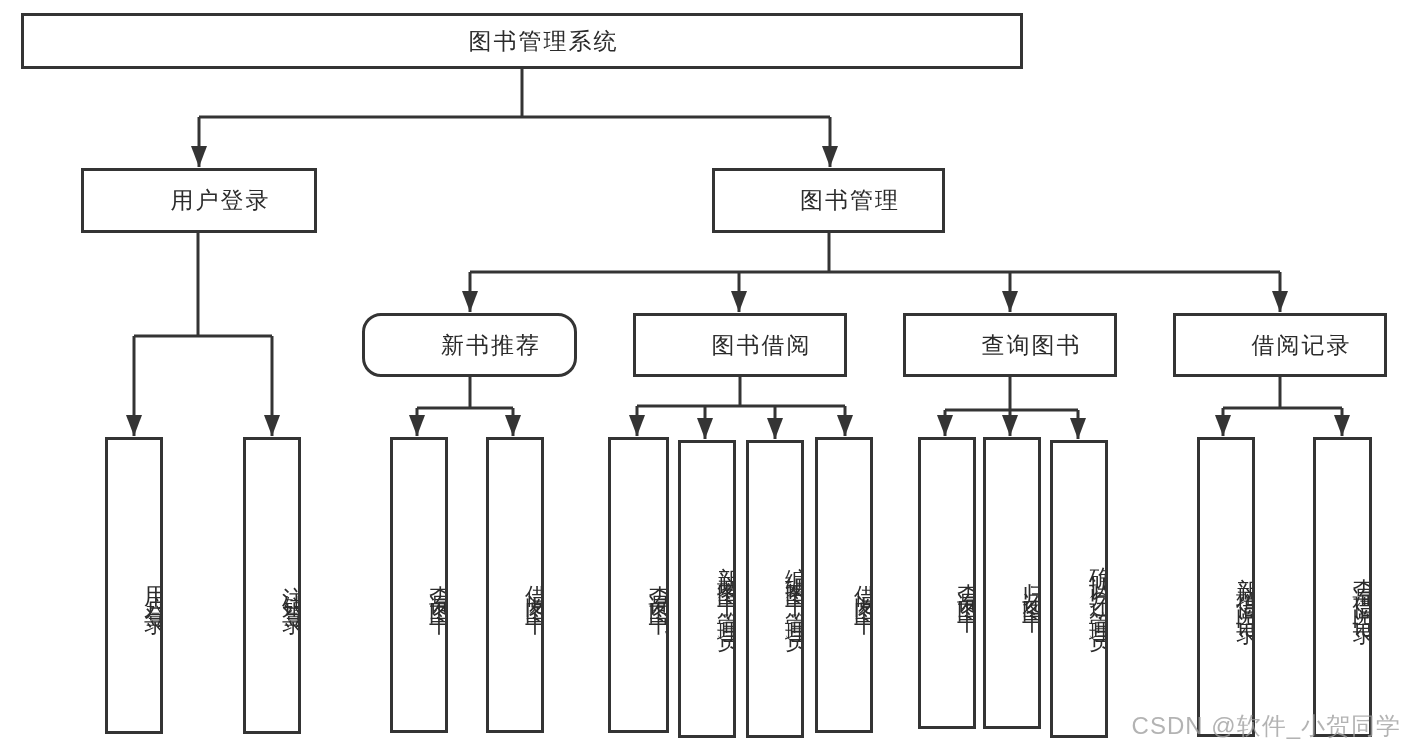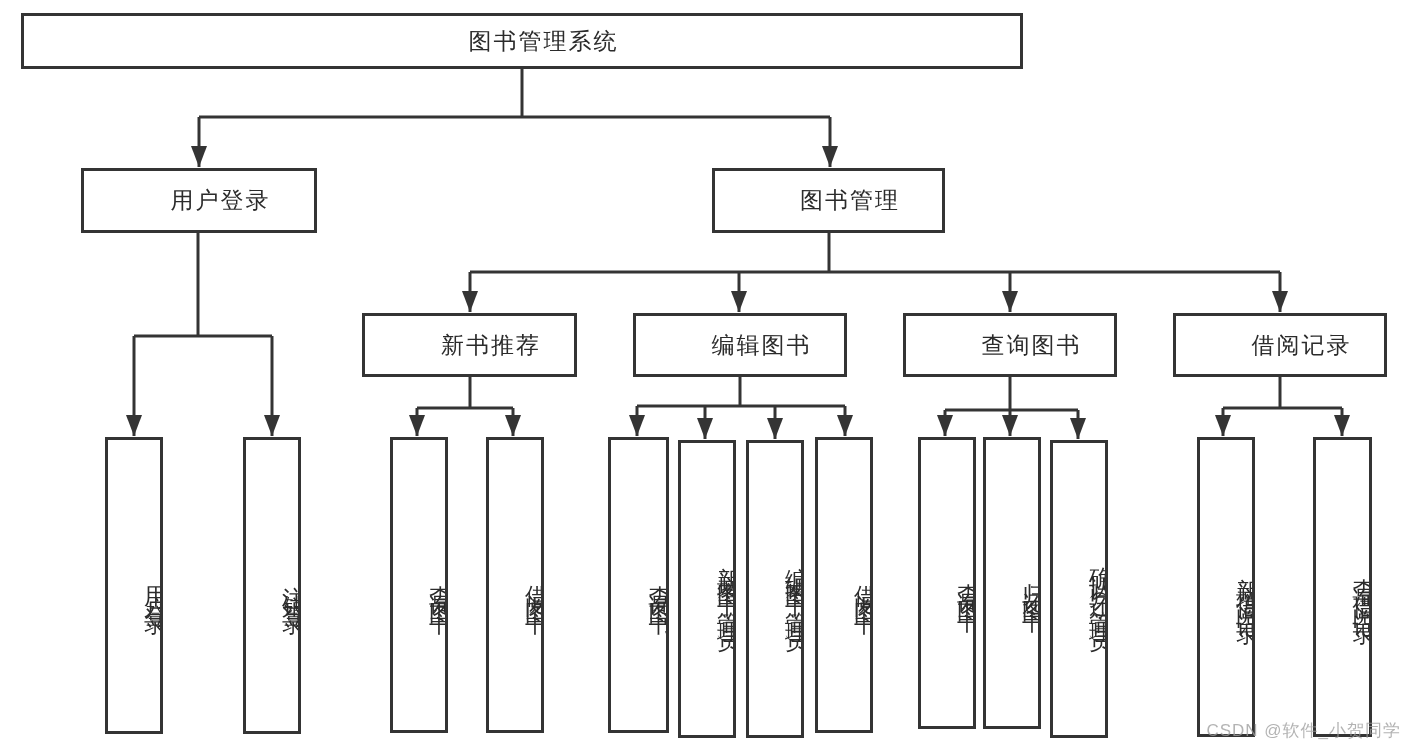--- a/index.html
+++ b/index.html
@@ -41,21 +41,21 @@
     letter-spacing: 9px;
     line-height: 1;
     overflow: hidden;
   }
   
   .n-root   { left: 21px;  top: 13px;  width: 1002px; height: 56px; }
   
   .n-ulogin { left: 81px;  top: 168px; width: 236px; height: 65px; }
   .n-bmgmt  { left: 712px; top: 168px; width: 233px; height: 65px; text-align: center; }
   
-  .n-nbrec  { left: 362px;  top: 313px; width: 215px; height: 64px; }
+  .n-nbrec  { left: 362px;  top: 313px; width: 215px; height: 64px; border-radius: 19px; }
   .n-bborr  { left: 633px;  top: 313px; width: 214px; height: 64px; }
   .n-cborr  { left: 903px;  top: 313px; width: 214px; height: 64px; }
   .n-brec   { left: 1173px; top: 313px; width: 214px; height: 64px; }
   
   .n-l-login  { left: 105px; top: 437px; width: 58px; height: 297px; }
   .n-l-logout { left: 243px; top: 437px; width: 58px; height: 297px; }
   
   .n-nb-q { left: 390px; top: 437px; width: 58px; height: 296px; }
   .n-nb-b { left: 486px; top: 437px; width: 58px; height: 296px; }
   
@@ -69,21 +69,21 @@
   .n-cb-c { left: 1050px; top: 440px; width: 58px; height: 298px; }
   
   .n-br-a { left: 1197px; top: 437px; width: 58px; height: 300px; }
   .n-br-q { left: 1313px; top: 437px; width: 59px; height: 300px; }
 
   .watermark {
     position: absolute;
     right: 4px;
     bottom: 5px;
     z-index: 3;
-    font-size: 17px;
+    font-size: 24px;
     letter-spacing: 1px;
     color: rgba(158, 158, 158, 0.78);
     white-space: nowrap;
   }
 </style>
 </head>
 <body>
 
 <div class="stage">
 
@@ -134,21 +134,21 @@
     <path d="M1223 408 V436" marker-end="url(#arrow)"></path>
     <path d="M1342 408 V436" marker-end="url(#arrow)"></path>
   </svg>
 
   <div class="hbox n-root">图书管理系统</div>
 
   <div class="hbox n-ulogin">用户登录</div>
   <div class="hbox n-bmgmt">图书管理</div>
 
   <div class="hbox n-nbrec">新书推荐</div>
-  <div class="hbox n-bborr">编辑图书</div>
+  <div class="hbox n-bborr">图书借阅</div>
   <div class="hbox n-cborr">查询图书</div>
   <div class="hbox n-brec">借阅记录</div>
 
   <div class="vbox n-l-login">用户登录</div>
   <div class="vbox n-l-logout">注销登录</div>
 
   <div class="vbox n-nb-q">查询图书</div>
   <div class="vbox n-nb-b">借阅图书</div>
 
   <div class="vbox n-bb-q">查询图书</div>

